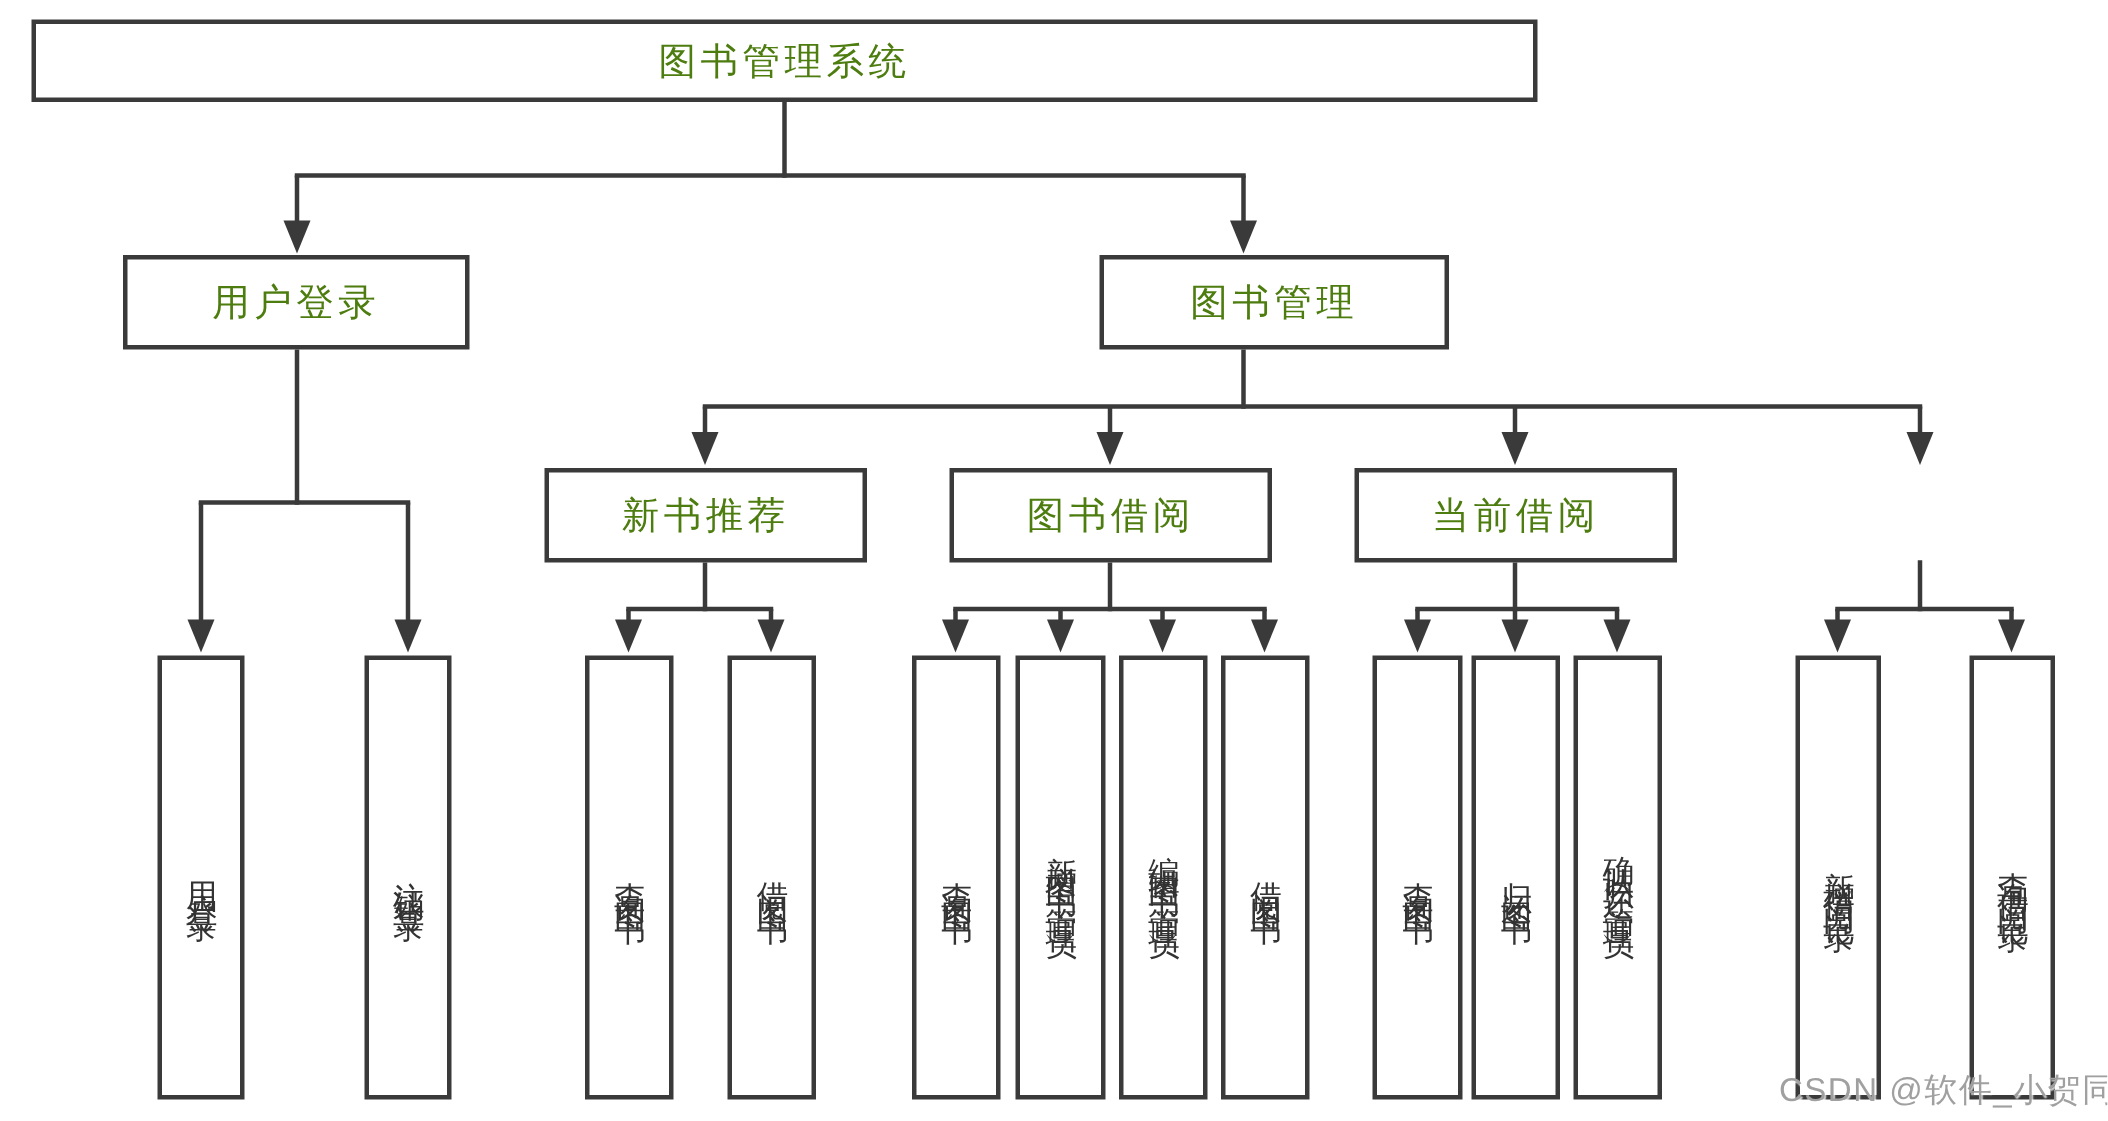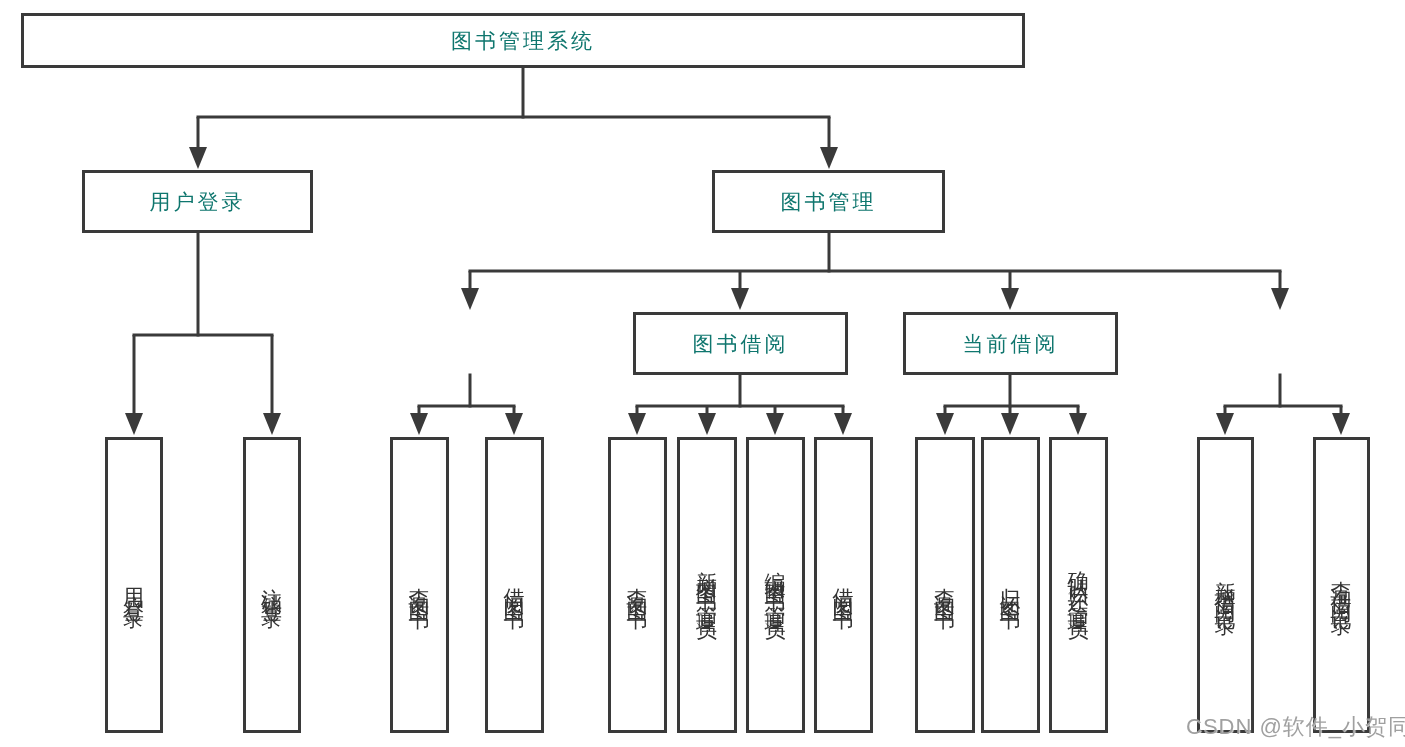--- a/index.html
+++ b/index.html
@@ -26,24 +26,24 @@
     box-sizing: border-box;
     border: 3px solid #3a3a3a;
     background: #ffffff;
     display: flex;
     align-items: center;
     justify-content: center;
     z-index: 2;
     color: #333333;
   }
   .box .hlabel {
-    font-size: 21px;
+    font-size: 25px;
     letter-spacing: 3px;
     white-space: nowrap;
-    color: #0f766e;
+    color: #4d7c0f;
   }
   .box.leaf .vlabel {
     writing-mode: vertical-rl;
     text-orientation: mixed;
     font-size: 21px;
     letter-spacing: 7px;
     line-height: 1;
     color: #333333;
   }
   .watermark {
@@ -125,24 +125,27 @@
     <polygon points="1332,413 1350,413 1341,435" stroke="none"></polygon>
   </svg>
 
   <div class="box" style="left:21px;top:13px;width:1004px;height:55px">
     <span class="hlabel">图书管理系统</span>
   </div>
 
   <div class="box" style="left:82px;top:170px;width:231px;height:63px">
     <span class="hlabel">用户登录</span>
   </div>
-  <div class="box" style="left:712px;top:170px;width:233px;height:63px">
+  <div class="box" style="left:733px;top:170px;width:233px;height:63px">
     <span class="hlabel">图书管理</span>
   </div>
 
+  <div class="box" style="left:363px;top:312px;width:215px;height:63px">
+    <span class="hlabel">新书推荐</span>
+  </div>
   <div class="box" style="left:903px;top:312px;width:215px;height:63px">
     <span class="hlabel">当前借阅</span>
   </div>
   <div class="box" style="left:633px;top:312px;width:215px;height:63px">
     <span class="hlabel">图书借阅</span>
   </div>
 
   <div class="box leaf" style="left:105px;top:437px;width:58px;height:296px">
     <span class="vlabel">用户登录</span>
   </div>

